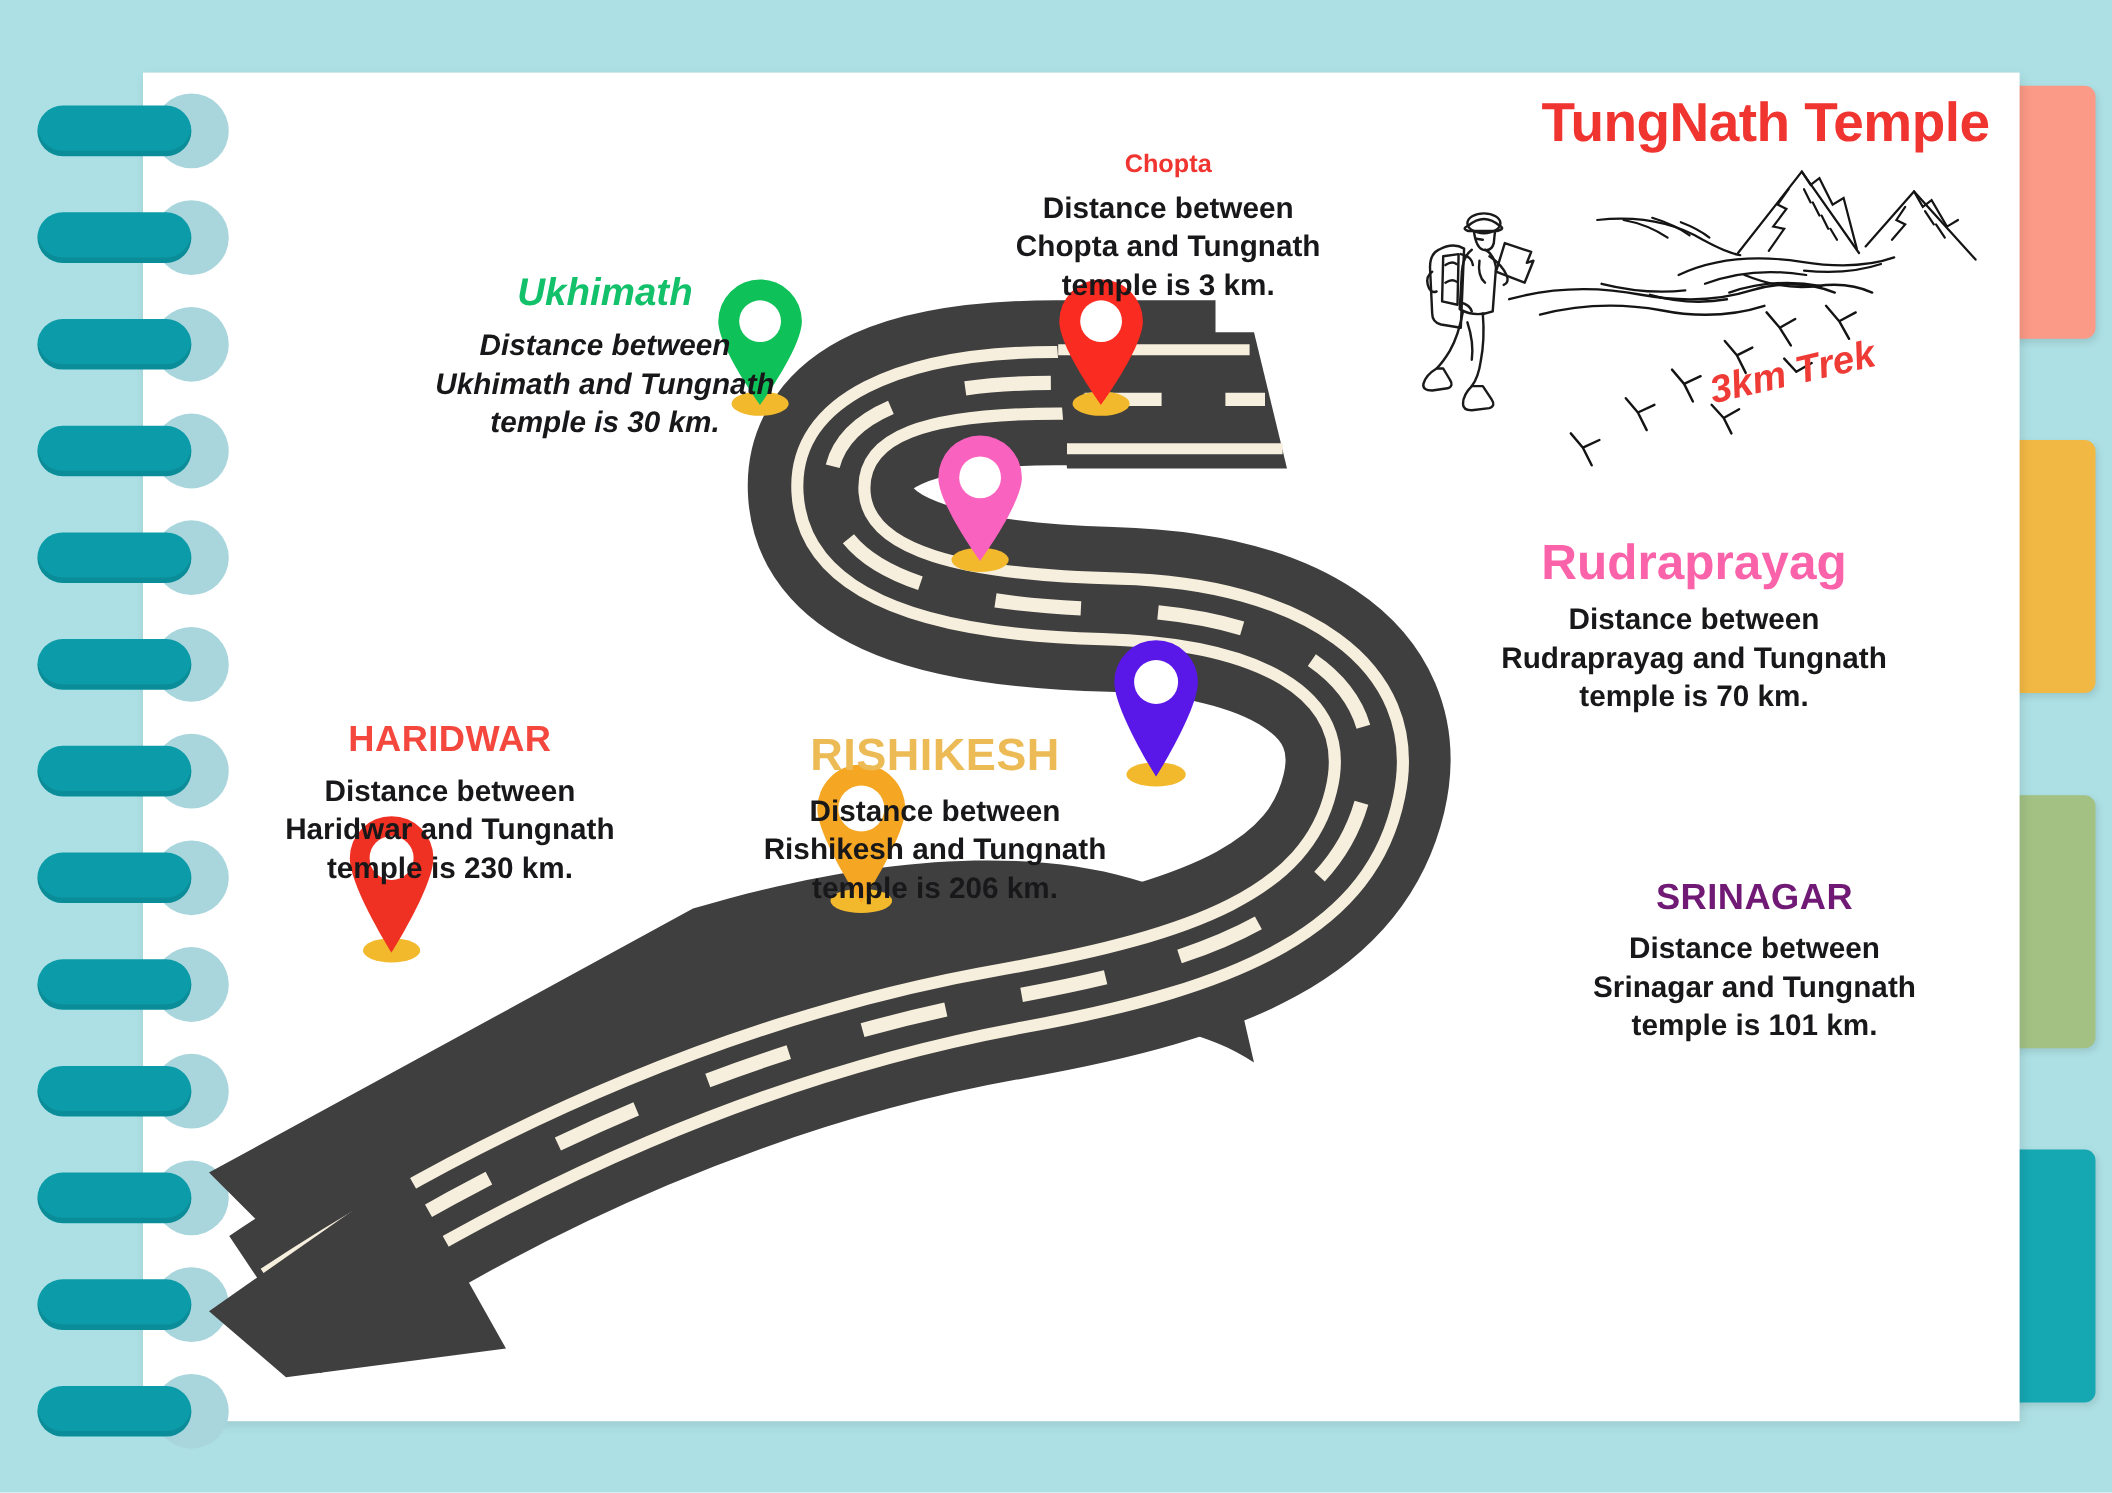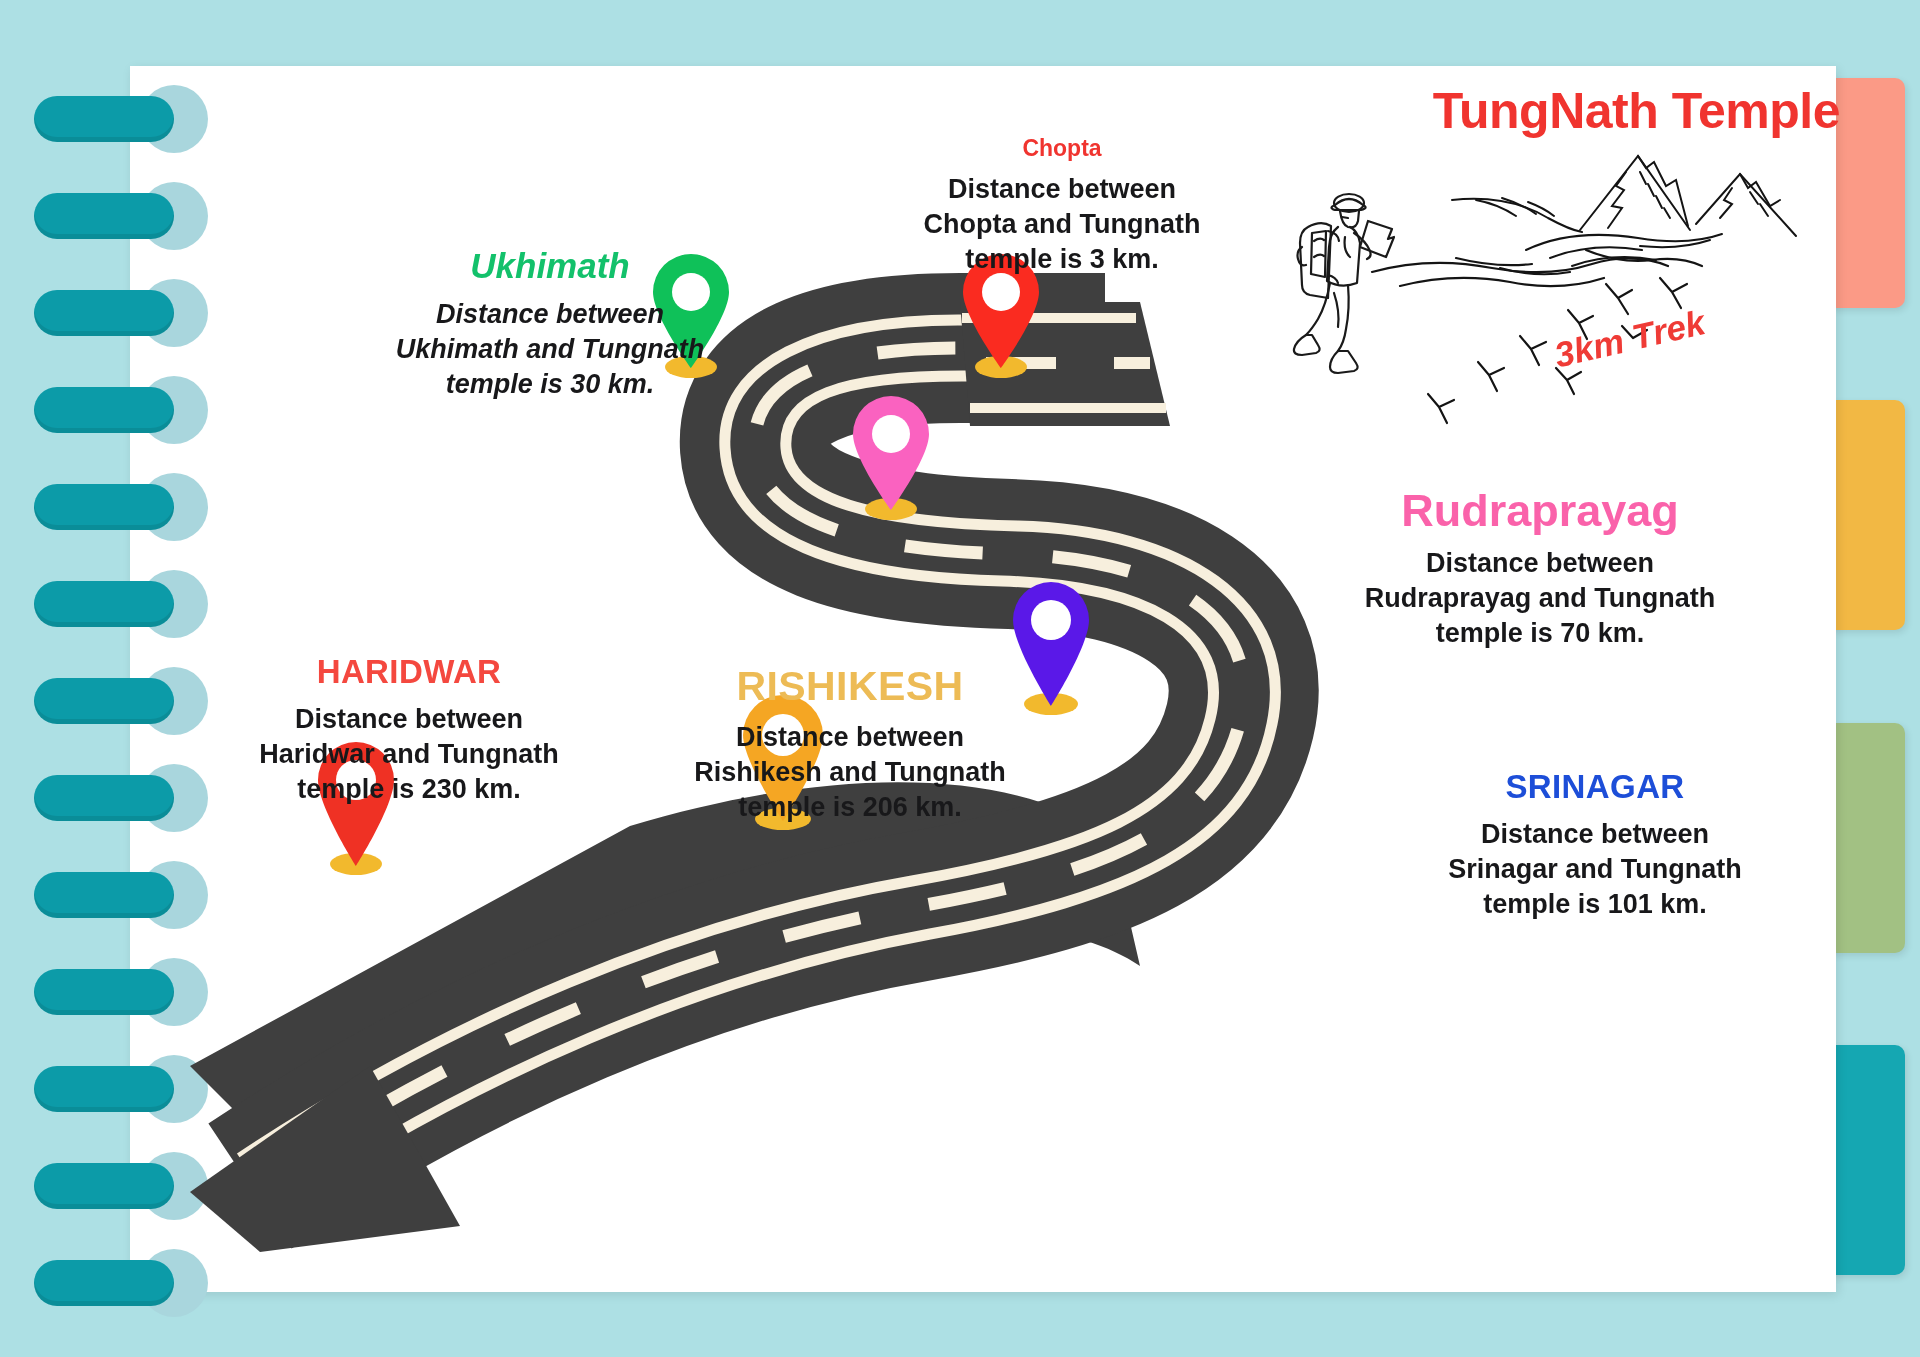--- a/index.html
+++ b/index.html
@@ -90,34 +90,34 @@
   #blk-rudra       { left: 1330px; top: 487px; width: 420px; }
   #blk-rudra .city { font-size: 45px; color: #fa62aa; }
 
   #blk-haridwar    { left: 239px; top: 655px;  width: 340px; }
   #blk-haridwar .city { font-size: 33px; letter-spacing: .4px; color: #f4483f; }
 
   #blk-rishikesh   { left: 675px; top: 665px;  width: 350px; }
   #blk-rishikesh .city { font-size: 41px; letter-spacing: .4px; color: #edbb55; }
 
   #blk-srinagar    { left: 1405px; top: 770px; width: 380px; }
-  #blk-srinagar .city { font-size: 33px; letter-spacing: .4px; color: #1d4ed8; }
+  #blk-srinagar .city { font-size: 33px; letter-spacing: .4px; color: #701a75; margin-top: 28px; }
 
   
   #main-title {
     position: absolute;
     left: 1370px;
     top: 82px;
     width: 470px;
     margin: 0;
     font-size: 50px;
     font-weight: bold;
     color: #f0342f;
     letter-spacing: -0.5px;
-    text-align: right;
+    text-align: center;
     white-space: nowrap;
   }
   #trek-label {
     position: absolute;
     left: 1555px;
     top: 336px;
     margin: 0;
     font-size: 35px;
     font-weight: bold;
     font-style: italic;

